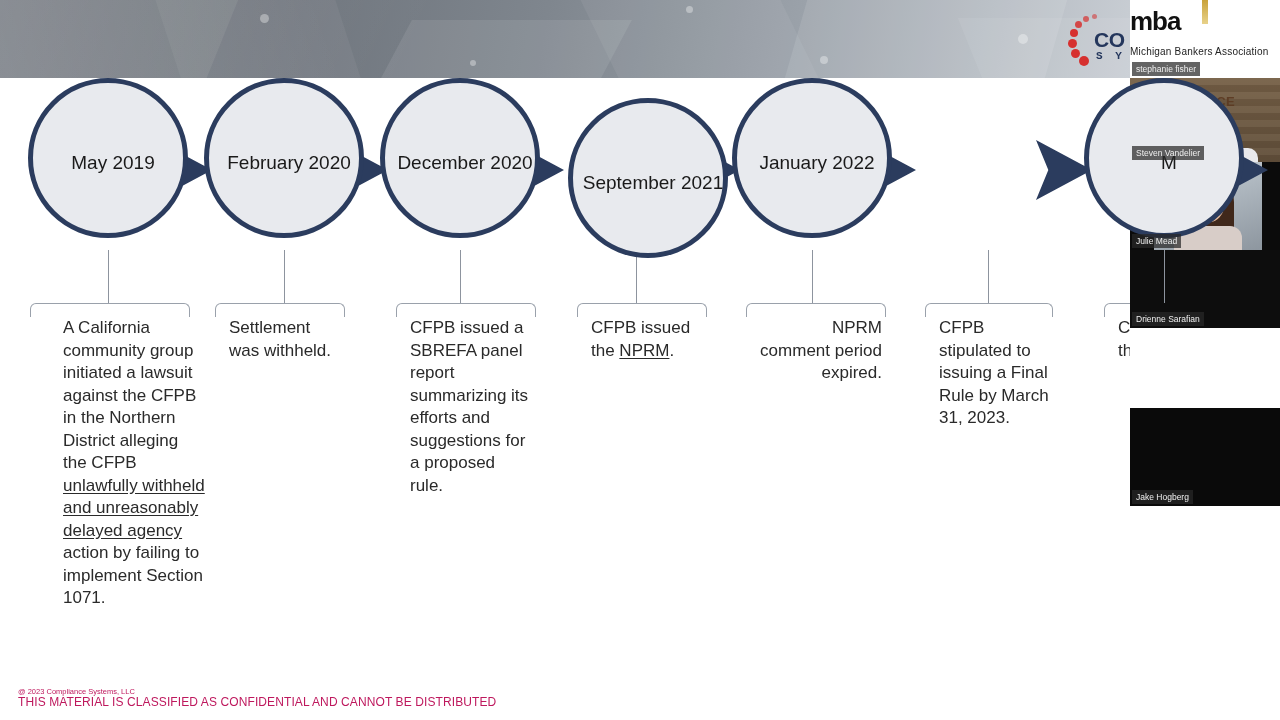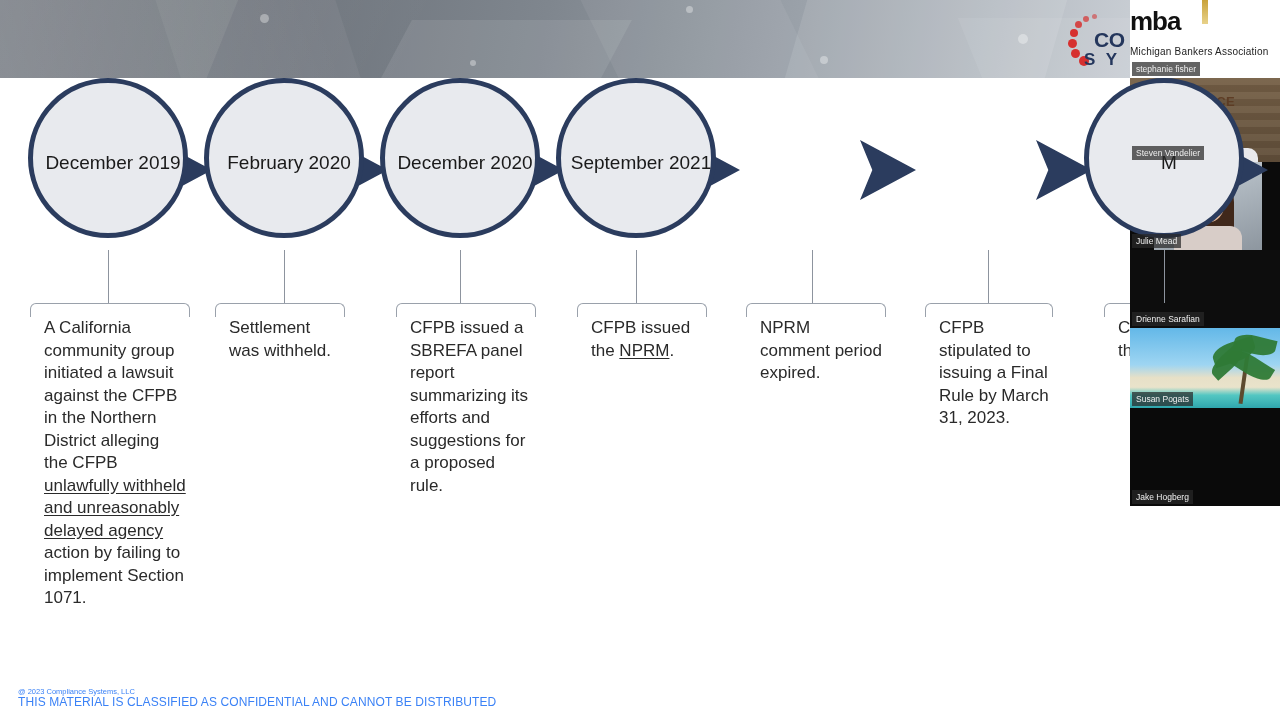--- a/index.html
+++ b/index.html
@@ -30,22 +30,22 @@
     font-size:40px; line-height:60px; color:#ffffff;
     letter-spacing:.1px; white-space:nowrap;
     text-shadow: 0 1px 2px rgba(0,0,0,.25);
   }
 
   
   .cs-logo { position:absolute; left:1068px; top:14px; width:62px; height:54px; }
   .cs-dot { position:absolute; border-radius:50%; background:#d6302f; }
   .cs-co { position:absolute; left:26px; top:14px; font-size:21px; font-weight:bold;
            color:#24365c; letter-spacing:-.5px; }
-  .cs-sy { position:absolute; left:16px; top:36px; font-size:17px; font-weight:bold;
-           color:#24365c; letter-spacing:3px; }
+  .cs-sy { position:absolute; left:28px; top:36px; font-size:11px; font-weight:bold;
+           color:#24365c; letter-spacing:3px;font-family:Liberation Mono, monospace; }
 
   
   .timeline { position:absolute; left:0; top:78px; width:1130px; height:300px; }
   .circle {
     position:absolute; width:160px; height:160px; border-radius:50%;
     background:#e8eaee; border:5px solid #2b3c5e; z-index:3;
   }
   .circle-label {
     position:absolute; left:0; top:0; width:160px; height:160px;
     display:flex; align-items:center; justify-content:center; text-align:center;
@@ -67,21 +67,21 @@
     border-right:1.3px solid #9aa1ab;
     border-top-left-radius:6px; border-top-right-radius:6px;
   }
   .fact-text {
     position:absolute; left:14px; top:14px;
     font-size:17px; line-height:22.5px; color:#2a2a2a;
   }
   .fact-text u { text-decoration:underline; text-underline-offset:2px; }
 
   
-  .footer { position:absolute; left:18px; bottom:12px; color:#3b82f6; }
+  .footer { position:absolute; left:18px; bottom:12px; color:#be185d; }
   .footer .l1 { font-size:7.5px; line-height:10px; }
   .footer .l2 { font-size:12px; line-height:11px; letter-spacing:.1px; }
 
   
   .videos { position:absolute; left:1130px; top:0; width:150px; height:720px; background:#ffffff; }
   .vtile { position:absolute; left:0; width:150px; overflow:hidden; }
   .vname {
     position:absolute; left:2px; bottom:2px; z-index:5;
     background:rgba(40,40,40,.72); color:#f0f0f0;
     font-size:8.5px; line-height:12px; padding:1px 4px; white-space:nowrap;
@@ -158,69 +158,72 @@
         <div class="cs-dot" style="left:3px;top:35px;width:9px;height:9px"></div>
         <div class="cs-dot" style="left:11px;top:42px;width:10px;height:10px"></div>
         <div class="cs-co">CO</div>
         <div class="cs-sy">S Y</div>
       </div>
     </div>
 
     <div class="timeline" id="timeline">
         <div class="chev" style="left: 156px;"></div>
         <div class="circle" style="left: 28px;">
-          <div class="circle-label">December 2019</div>
+          <div class="circle-label">May 2019</div>
         </div>
         <div class="stem" style="left: 108px; top: 172px; height: 53px;"></div>
         <div class="chev" style="left: 332px;"></div>
         <div class="circle" style="left: 204px;">
           <div class="circle-label">February 2020</div>
         </div>
         <div class="stem" style="left: 284px; top: 172px; height: 53px;"></div>
         <div class="chev" style="left: 508px;"></div>
         <div class="circle" style="left: 380px;">
           <div class="circle-label">December 2020</div>
         </div>
         <div class="stem" style="left: 460px; top: 172px; height: 53px;"></div>
         <div class="chev" style="left: 684px;"></div>
-        <div class="circle" style="left: 556px;">
+        <div class="circle" style="left: 568px; margin-top: 20px;">
           <div class="circle-label">September 2021</div>
         </div>
         <div class="stem" style="left: 636px; top: 172px; height: 53px;"></div>
         <div class="chev" style="left: 860px;"></div>
+        <div class="circle" style="left: 732px;">
+          <div class="circle-label">January 2022</div>
+        </div>
         <div class="stem" style="left: 812px; top: 172px; height: 53px;"></div>
         <div class="chev" style="left: 1036px;"></div>
         <div class="stem" style="left: 988px; top: 172px; height: 53px;"></div>
         <div class="chev" style="left: 1212px;"></div>
         <div class="circle" style="left: 1084px;">
           <div class="circle-label">M</div>
         </div>
         <div class="stem" style="left: 1164px; top: 172px; height: 53px;"></div>
       </div>
 
     <div id="facts">
         <div class="fact" style="left: 30px; top: 303px; width: 160px;">
           <div class="bracket" style="width: 160px;"></div>
-          <div class="fact-text" style="width: 142px;">A California community group initiated a lawsuit against the CFPB in the Northern District alleging the CFPB <u>unlawfully withheld and unreasonably delayed agency</u> action by failing to implement Section 1071.</div>
+          <div class="fact-text" style="width: 142px; margin-left: 19px;">A California community group initiated a lawsuit against the CFPB in the Northern District alleging the CFPB <u>unlawfully withheld and unreasonably delayed agency</u> action by failing to implement Section 1071.</div>
         </div>
         <div class="fact" style="left: 215px; top: 303px; width: 130px;">
           <div class="bracket" style="width: 130px;"></div>
           <div class="fact-text" style="width: 112px;">Settlement was withheld.</div>
         </div>
         <div class="fact" style="left: 396px; top: 303px; width: 140px;">
           <div class="bracket" style="width: 140px;"></div>
           <div class="fact-text" style="width: 122px;">CFPB issued a SBREFA panel report summarizing its efforts and suggestions for a proposed rule.</div>
         </div>
         <div class="fact" style="left: 577px; top: 303px; width: 130px;">
           <div class="bracket" style="width: 130px;"></div>
           <div class="fact-text" style="width: 112px;">CFPB issued the <u>NPRM</u>.</div>
         </div>
         <div class="fact" style="left: 746px; top: 303px; width: 140px;">
           <div class="bracket" style="width: 140px;"></div>
-          <div class="fact-text" style="width: 122px;">NPRM comment period expired.</div>
+          <div class="fact-text" style="width: 122px; text-align: right;">NPRM comment period expired.</div>
         </div>
         <div class="fact" style="left: 925px; top: 303px; width: 128px;">
           <div class="bracket" style="width: 128px;"></div>
           <div class="fact-text" style="width: 110px;">CFPB stipulated to issuing a Final Rule by March 31, 2023.</div>
         </div>
         <div class="fact" style="left: 1104px; top: 303px; width: 128px;">
           <div class="bracket" style="width: 128px;"></div>
           <div class="fact-text" style="width: 110px;">CF<br>the</div>
         </div>
       </div>
@@ -257,26 +260,18 @@
       <div class="hair"></div>
       <div class="face"></div>
       <div class="top"></div>
       <div class="vname">Julie Mead</div>
     </div>
 
     <div class="vtile t4">
       <div class="vname">Drienne Sarafian</div>
     </div>
 
-    <div class="vtile t5">
-      <div class="palmtrunk"></div>
-      <div class="frond" style="left:82px;top:14px;width:44px;height:20px;transform:rotate(-18deg)"></div>
-      <div class="frond" style="left:104px;top:8px;width:42px;height:18px;transform:rotate(14deg)"></div>
-      <div class="frond" style="left:96px;top:28px;width:48px;height:18px;transform:rotate(32deg)"></div>
-      <div class="frond" style="left:78px;top:26px;width:38px;height:16px;transform:rotate(-42deg)"></div>
-      <div class="vname">Susan Pogats</div>
-    </div>
 
     <div class="vtile t6">
       <div class="vname">Jake Hogberg</div>
     </div>
   </div>
 </div>
 
 </body></html>

